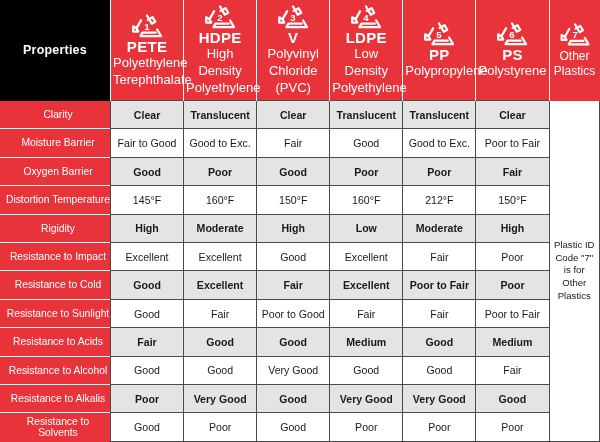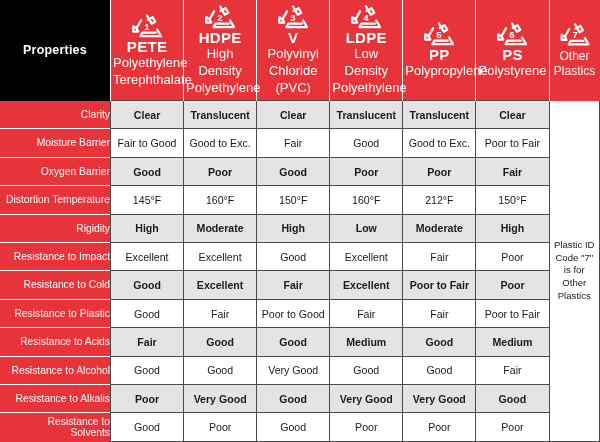--- a/index.html
+++ b/index.html
@@ -54,21 +54,21 @@
   tbody tr{height:27.85px;}
   td{padding:0;margin:0;}
 
   td.rowlabel{
     background:#e8333a;
     color:#ffffff;
     font-size:10.3px;
     line-height:11.4px;
     font-weight:normal;
     padding:0 0 0 6px;
-    text-align:right;
+    text-align:center;
     vertical-align:middle;
     border-top:1.2px solid #ffffff;
     width:78px;
   }
   tbody tr:first-child td.rowlabel{border-top:none;}
 
   td.val{
     text-align:center;
     vertical-align:middle;
     font-size:10.6px;
@@ -274,21 +274,21 @@
         <td class="rowlabel">Resistance to Cold</td>
         <td class="val">Good</td>
         <td class="val">Excellent</td>
         <td class="val">Fair</td>
         <td class="val">Excellent</td>
         <td class="val">Poor to Fair</td>
         <td class="val">Poor</td>
       </tr>
 
       <tr>
-        <td class="rowlabel">Resistance to Plastic</td>
+        <td class="rowlabel">Resistance to Sunlight</td>
         <td class="val">Good</td>
         <td class="val">Fair</td>
         <td class="val">Poor to Good</td>
         <td class="val">Fair</td>
         <td class="val">Fair</td>
         <td class="val">Poor to Fair</td>
       </tr>
 
       <tr class="shade">
         <td class="rowlabel">Resistance to Acids</td>

